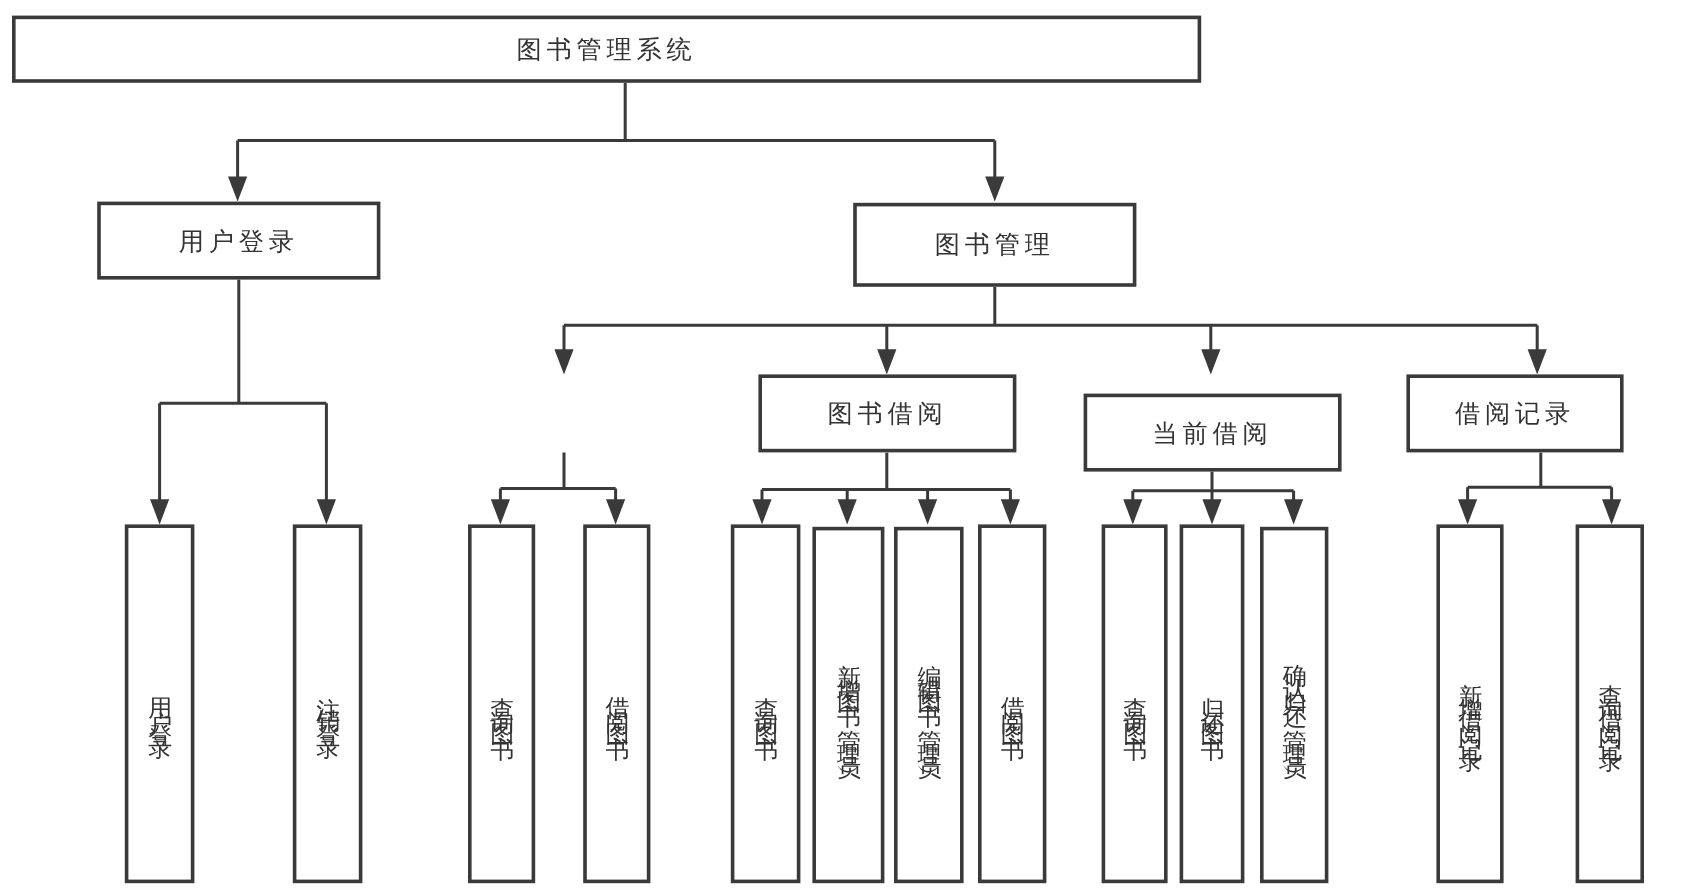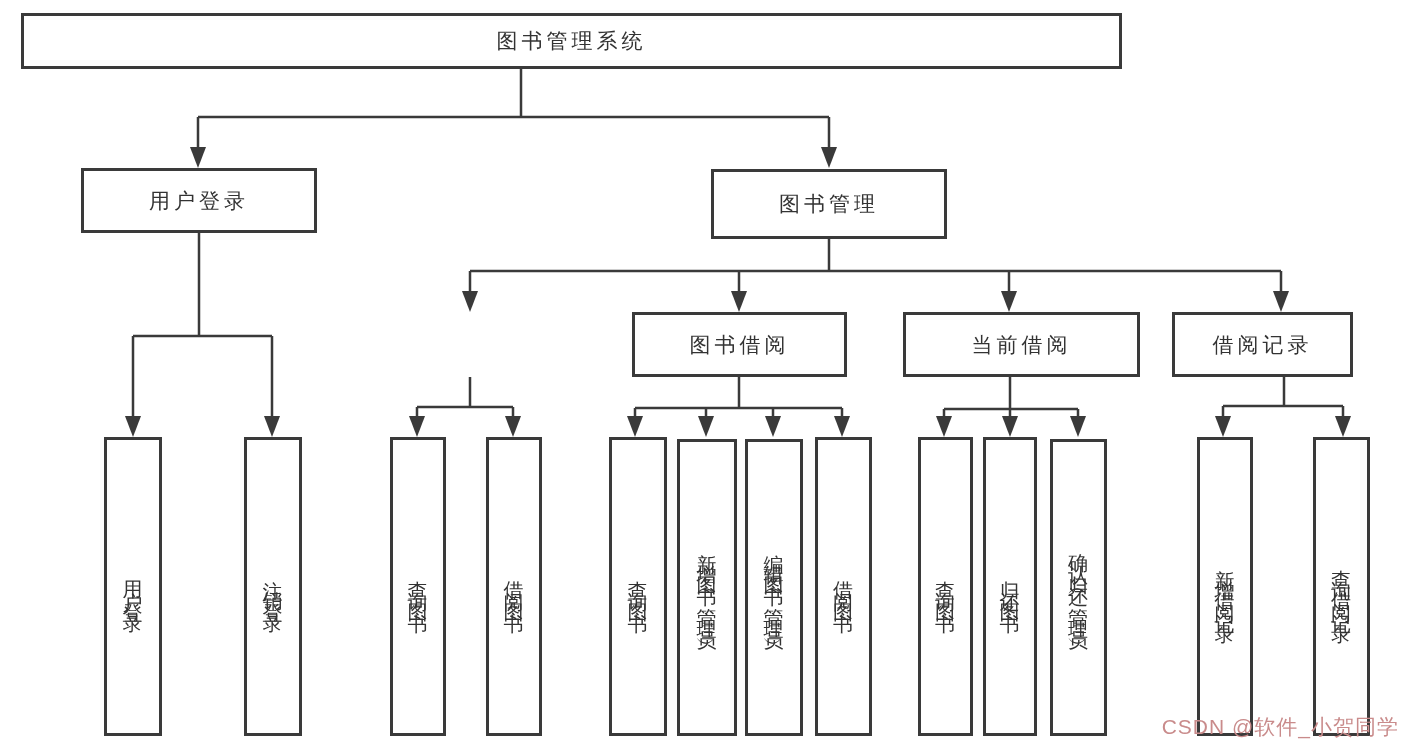--- a/index.html
+++ b/index.html
@@ -58,41 +58,40 @@
       <polygon points="765,416 781,416 773,437"></polygon>
       <polygon points="834,416 850,416 842,437"></polygon>
       <polygon points="936,416 952,416 944,437"></polygon>
       <polygon points="1002,416 1018,416 1010,437"></polygon>
       <polygon points="1070,416 1086,416 1078,437"></polygon>
       <polygon points="1215,416 1231,416 1223,437"></polygon>
       <polygon points="1335,416 1351,416 1343,437"></polygon>
     </g>
   </svg>
 
-  <div class="box h" style="left:21px;top:13px;width:1101px;height:56px">图书管理系统</div>
+  <div class="box h" style="left:10px;top:13px;width:991px;height:56px">图书管理系统</div>
 
   <div class="box h" style="left:81px;top:168px;width:236px;height:65px">用户登录</div>
   <div class="box h" style="left:711px;top:169px;width:236px;height:70px">图书管理</div>
 
   <div class="box h" style="left:632px;top:312px;width:215px;height:65px">图书借阅</div>
-  <div class="box h" style="left:903px;top:312px;width:237px;height:65px">当前借阅</div>
+  <div class="box h" style="left:903px;top:328px;width:215px;height:65px">当前借阅</div>
   <div class="box h" style="left:1172px;top:312px;width:181px;height:65px">借阅记录</div>
 
   <div class="box v" style="left:104px;top:437px;width:58px;height:299px">用户登录</div>
   <div class="box v" style="left:244px;top:437px;width:58px;height:299px">注销登录</div>
 
   <div class="box v" style="left:390px;top:437px;width:56px;height:299px">查询图书</div>
   <div class="box v" style="left:486px;top:437px;width:56px;height:299px">借阅图书</div>
 
   <div class="box v" style="left:609px;top:437px;width:58px;height:299px">查询图书</div>
   <div class="box v" style="left:677px;top:439px;width:60px;height:297px">新增图书（管理员）</div>
   <div class="box v" style="left:745px;top:439px;width:58px;height:297px">编辑图书（管理员）</div>
   <div class="box v" style="left:815px;top:437px;width:57px;height:299px">借阅图书</div>
 
   <div class="box v" style="left:918px;top:437px;width:55px;height:299px">查询图书</div>
   <div class="box v" style="left:983px;top:437px;width:54px;height:299px">归还图书</div>
   <div class="box v" style="left:1050px;top:439px;width:57px;height:297px">确认归还（管理员）</div>
 
   <div class="box v" style="left:1197px;top:437px;width:56px;height:299px">新增借阅记录</div>
   <div class="box v" style="left:1313px;top:437px;width:57px;height:299px">查询借阅记录</div>
 
-  <div class="watermark">CSDN @软件_小贺同学</div>
 </div>
 
 </body></html>

